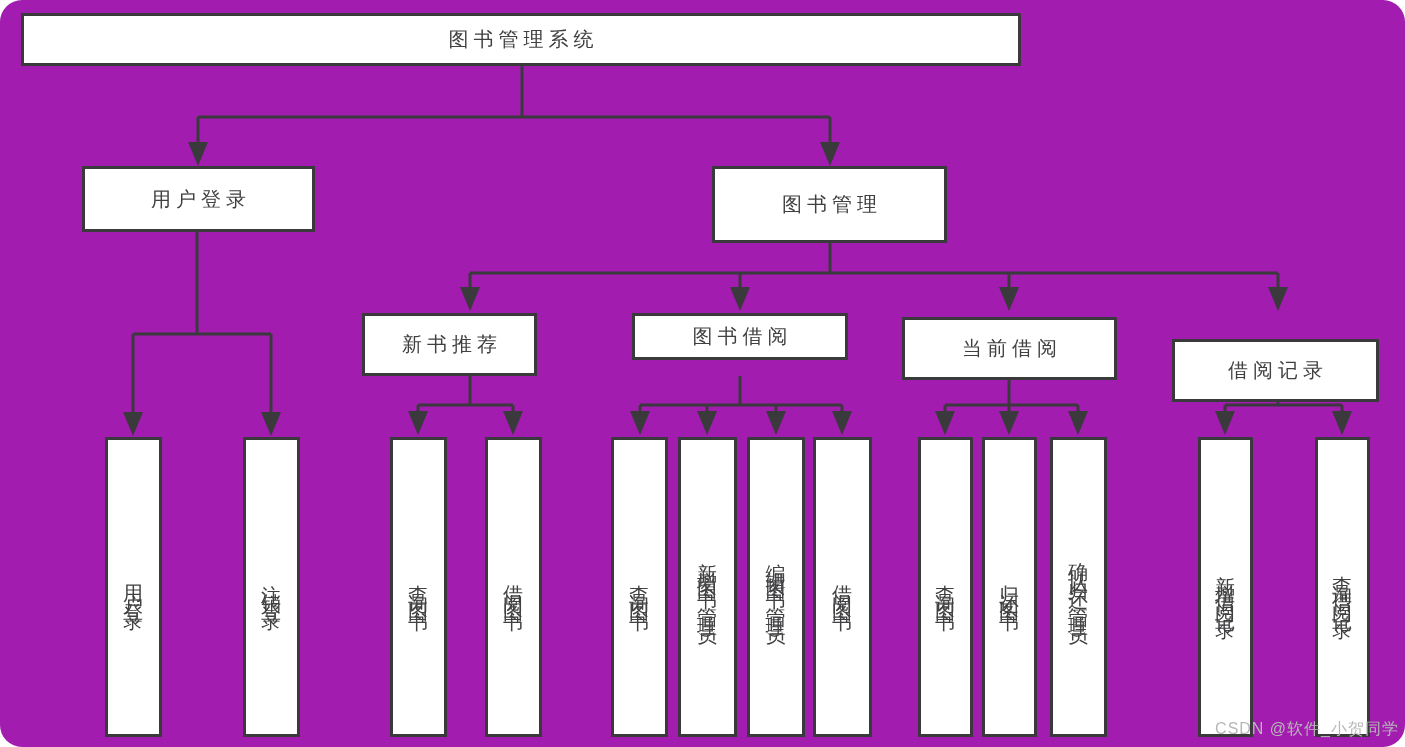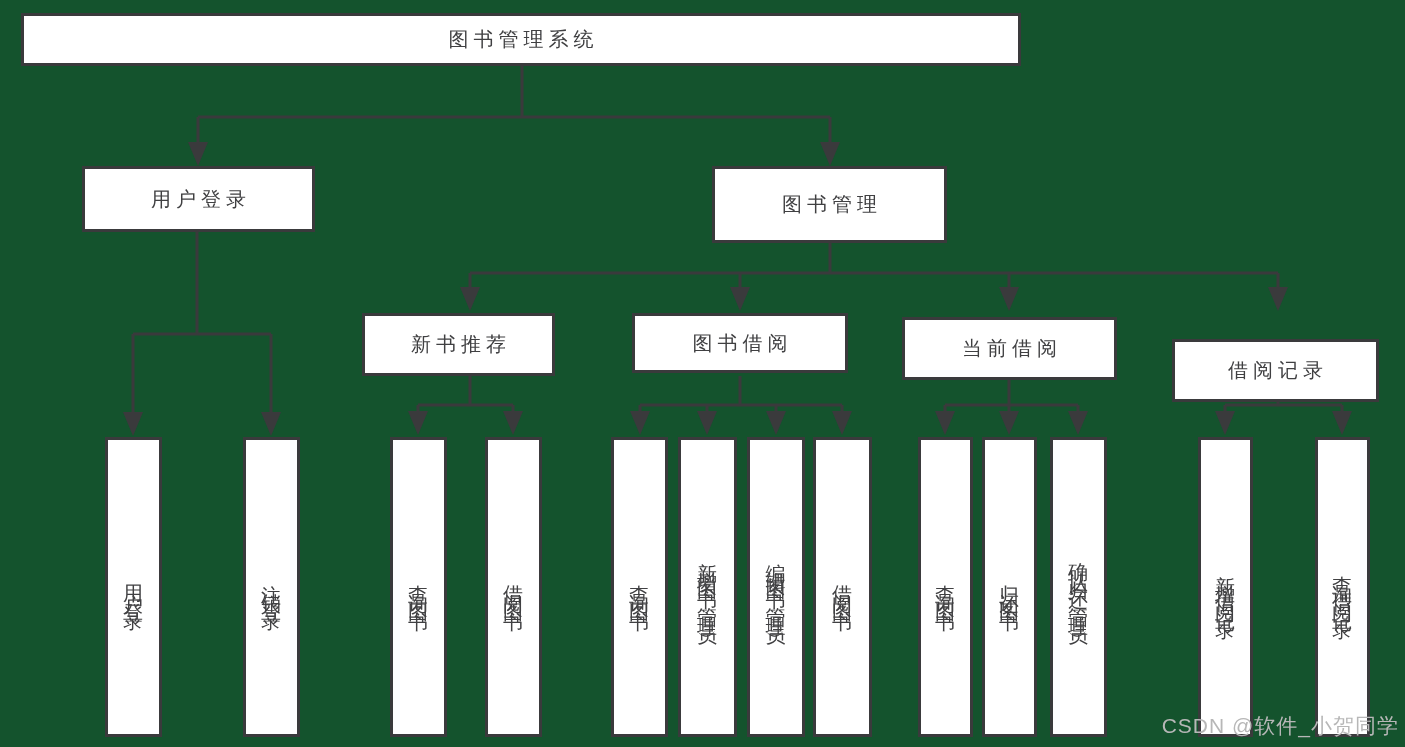--- a/index.html
+++ b/index.html
@@ -4,23 +4,24 @@
 <style>
   html, body {
     margin: 0;
     padding: 0;
     background: #ffffff;
   }
   #stage {
     position: relative;
     width: 1405px;
     height: 747px;
-    background: #14532d;
+    background: #a21caf;
     overflow: hidden;
     font-family: "Liberation Sans", sans-serif;
+    border-radius: 22px;
   }
   #connectors {
     position: absolute;
     left: 0;
     top: 0;
     width: 1405px;
     height: 747px;
   }
   .box {
     position: absolute;
@@ -45,21 +46,21 @@
     font-size: 20px;
     letter-spacing: 9px;
     line-height: 1;
     white-space: nowrap;
   }
   .watermark {
     position: absolute;
     right: 6px;
     bottom: 7px;
     color: #b7b7b7;
-    font-size: 21px;
+    font-size: 16px;
     letter-spacing: 1px;
     white-space: nowrap;
     z-index: 5;
     margin-left: 16px;
   }
 </style>
 </head>
 <body>
 
 <div id="stage">
@@ -141,24 +142,24 @@
     <span class="h-label">图书管理系统</span>
   </div>
 
   <div class="box" style="left:82px; top:166px; width:233px; height:66px;">
     <span class="h-label">用户登录</span>
   </div>
   <div class="box" style="left:712px; top:166px; width:235px; height:77px;">
     <span class="h-label">图书管理</span>
   </div>
 
-  <div class="box" style="left:362px; top:313px; width:193px; height:63px;">
+  <div class="box" style="left:362px; top:313px; width:175px; height:63px;">
     <span class="h-label">新书推荐</span>
   </div>
-  <div class="box" style="left:632px; top:313px; width:216px; height:60px;text-align:center;">
+  <div class="box" style="left:632px; top:313px; width:216px; height:47px;text-align:center;">
     <span class="h-label">图书借阅</span>
   </div>
   <div class="box" style="left:902px; top:317px; width:215px; height:63px;">
     <span class="h-label">当前借阅</span>
   </div>
   <div class="box" style="left:1172px; top:312px; width:207px; height:63px;margin-top:27px;">
     <span class="h-label">借阅记录</span>
   </div>
 
   <div class="box" style="left:105px; top:437px; width:57px; height:300px;">

